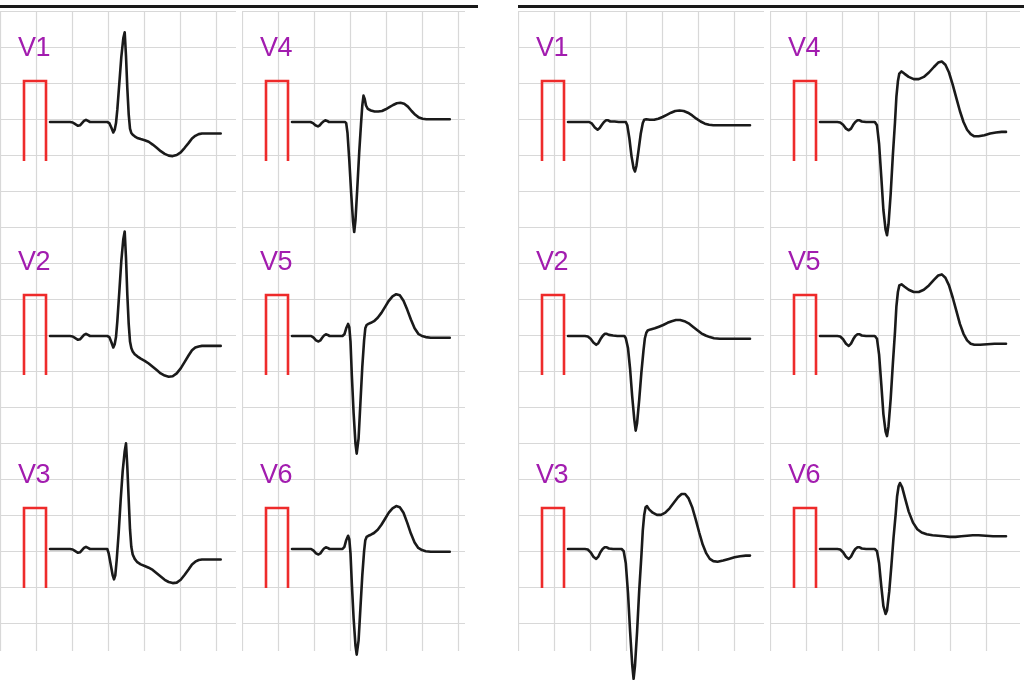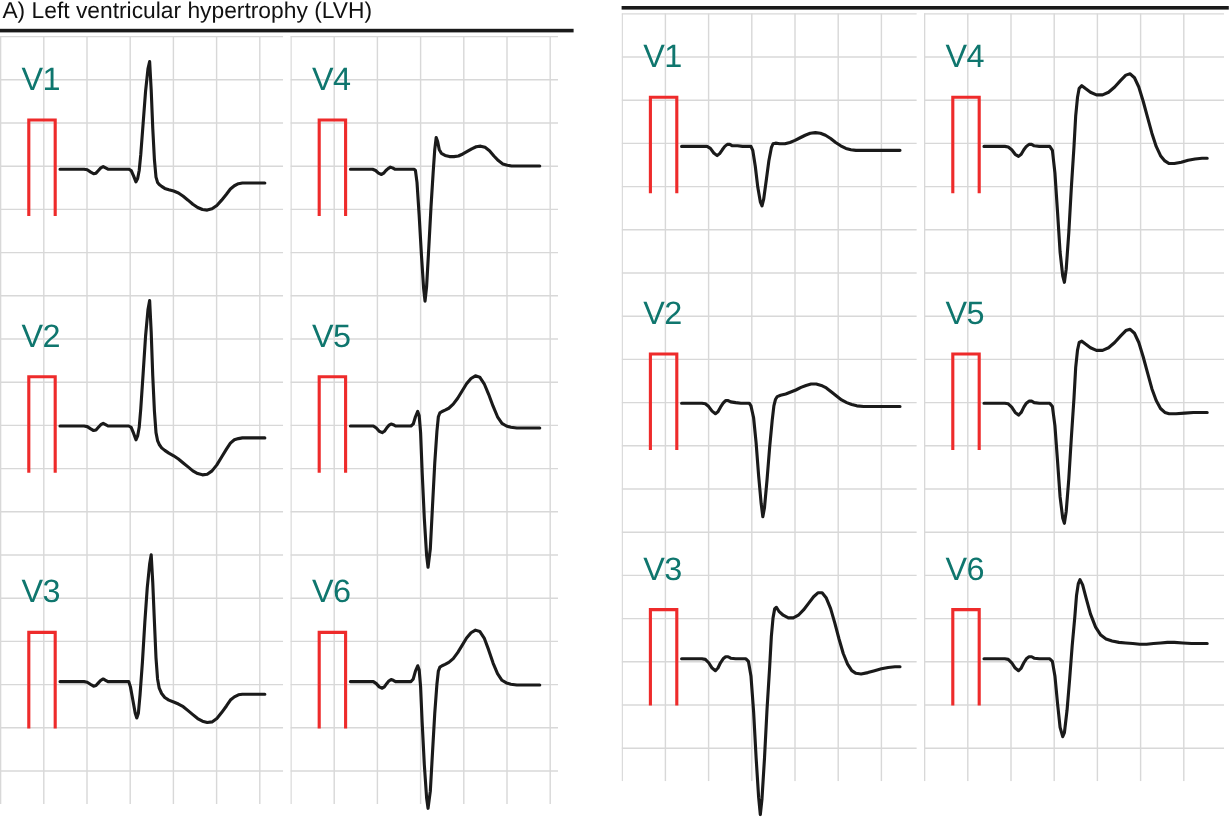--- a/index.html
+++ b/index.html
@@ -13,32 +13,31 @@
   }
   .title-rule{border-bottom:3px solid #1a1a1a;margin-top:5px;}
 
   .lead-grid{position:relative;margin-top:3px;}
   .col{position:absolute;top:0;}
 
   .cell{position:absolute;overflow:visible;}
   .cell svg{display:block;overflow:visible;}
 
   .lead-label{
-    position:absolute;font-size:27px;color:#0f766e;line-height:1;
+    position:absolute;font-size:27px;color:#a21caf;line-height:1;
     letter-spacing:-0.5px;
   }
   .grid-bg{position:absolute;}
 </style>
 </head>
 <body>
 
 <div id="root">
 
   <div class="panel" id="panel-a" style="left:0px;width:478px;">
-    <div class="panel-title">A) Left ventricular hypertrophy (LVH)</div>
     <div class="title-rule"></div>
     <div class="lead-grid" id="grid-a" style="width: 465px; height: 640px;">
         <div class="col" style="left: 0px; width: 236px; height: 640px;">
           <div class="grid-bg" style="left: 0px; top: 0px; width: 236px; height: 640px;">
             <svg width="236" height="640" viewBox="0 0 236 640" style="position:absolute;left:0;top:0">
               <rect x="0" y="0" width="236" height="640" fill="#ffffff"></rect>
               <line x1="0.5" y1="0" x2="0.5" y2="640" stroke="#d8d8d8" stroke-width="1.2"></line>
               <line x1="36.5" y1="0" x2="36.5" y2="640" stroke="#d8d8d8" stroke-width="1.2"></line>
               <line x1="72.5" y1="0" x2="72.5" y2="640" stroke="#d8d8d8" stroke-width="1.2"></line>
               <line x1="108.5" y1="0" x2="108.5" y2="640" stroke="#d8d8d8" stroke-width="1.2"></line>

